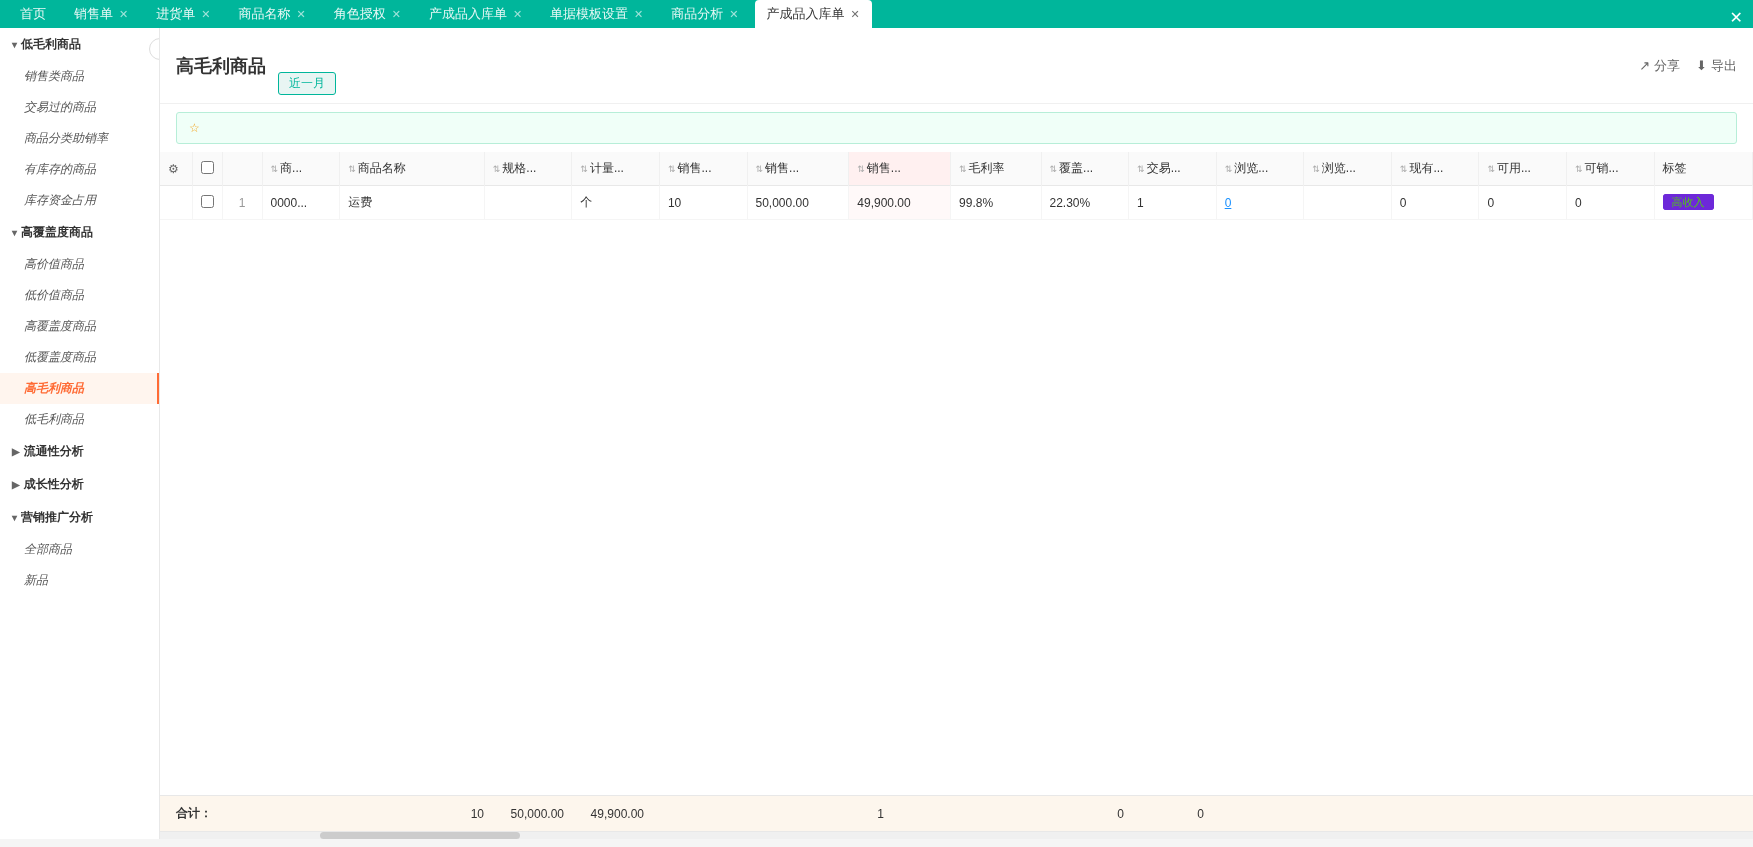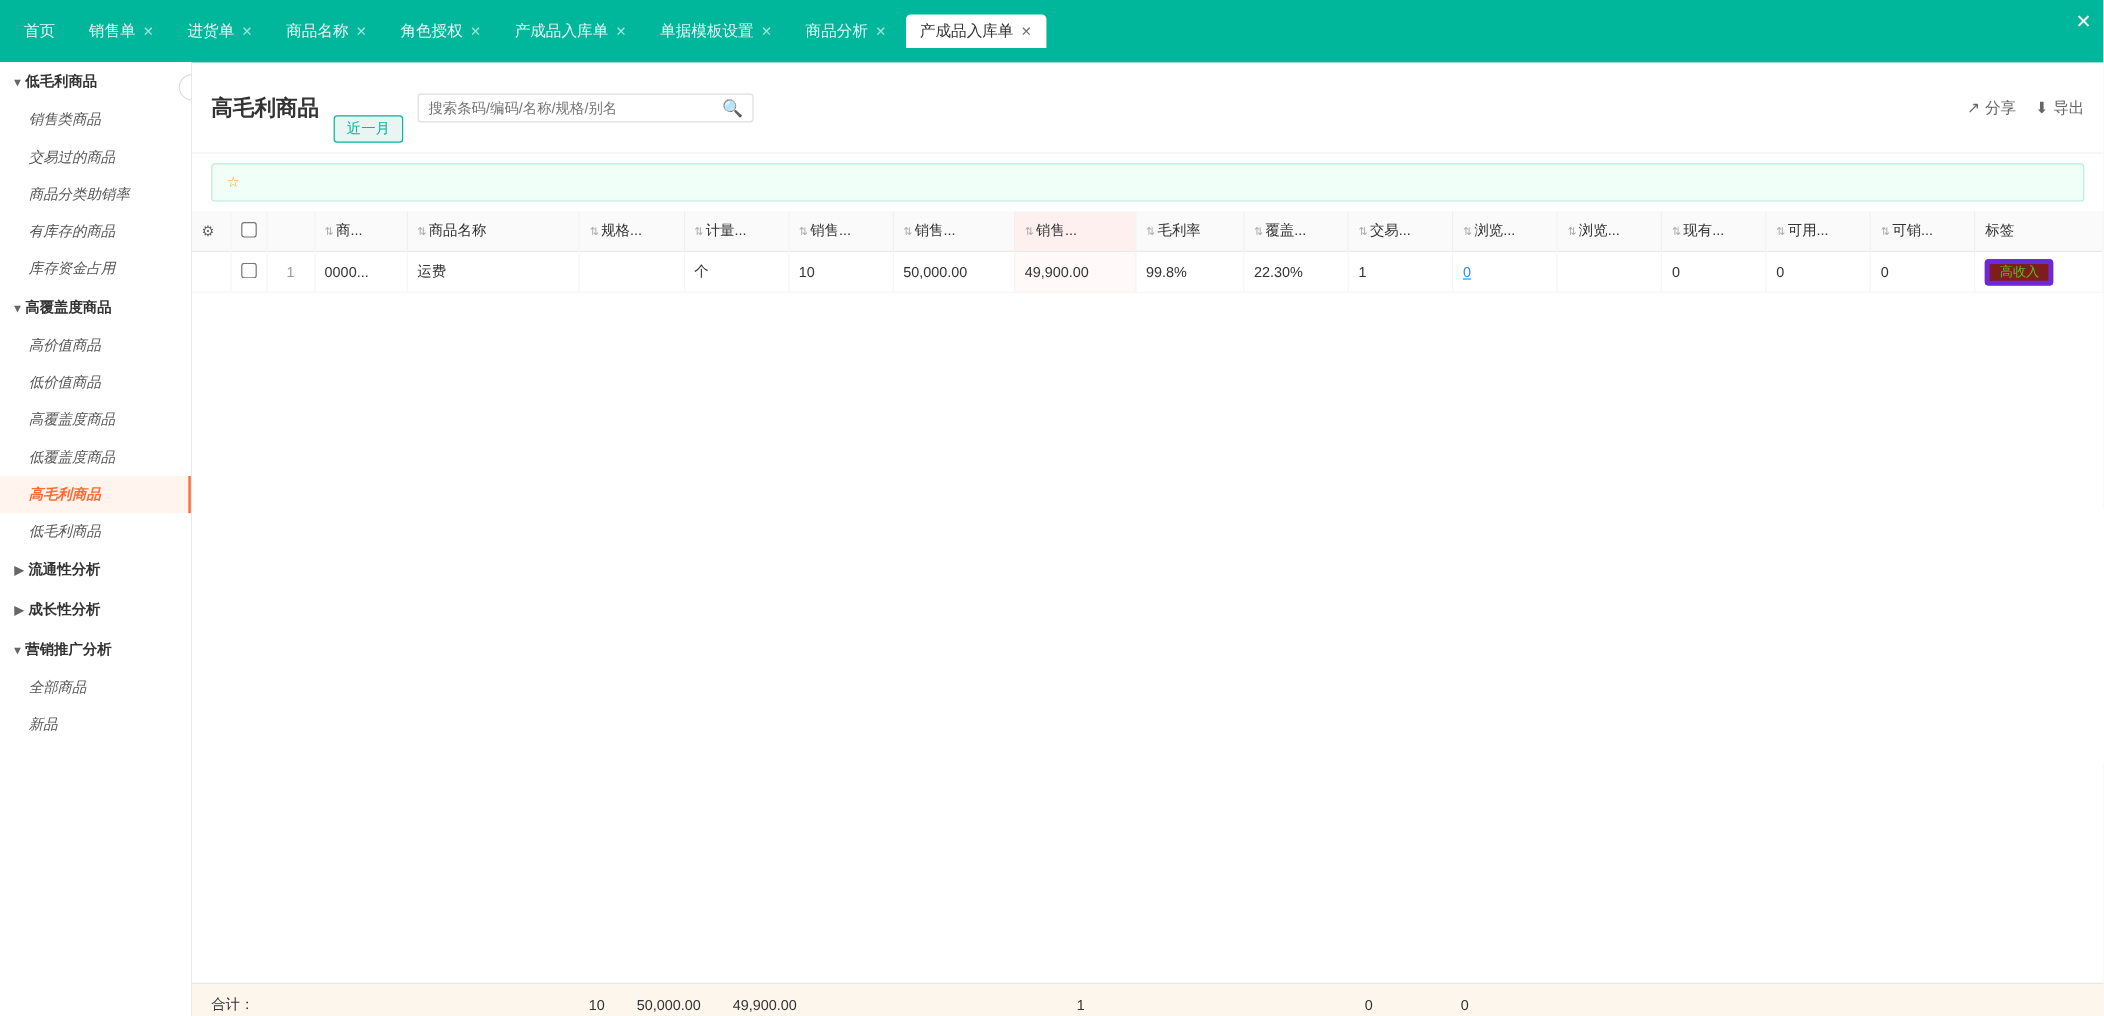--- a/index.html
+++ b/index.html
@@ -3,21 +3,21 @@
   <meta charset="utf-8">
   <style>
     * { margin: 0; padding: 0; box-sizing: border-box; }
     body { font-family: 'Microsoft YaHei', Arial, sans-serif; font-size: 12px; background: #f5f5f5; overflow: hidden; width: 1753px; height: 847px; }
 
     
     .top-nav {
       display: flex;
       align-items: center;
       background: #00b69b;
-      height: 52px;
+      height: 28px;
       padding: 0 8px;
       color: white;
       gap: 4px;
       position: relative;
     }
     .nav-tab {
       display: flex;
       align-items: center;
       padding: 0 12px;
       height: 28px;
@@ -205,41 +205,41 @@
     thead th .sort-icon { color: #aaa; font-size: 9px; }
     tbody tr {
       border-bottom: 1px solid #f5f5f5;
     }
     tbody td {
       padding: 8px 8px;
       color: #333;
       border-right: 1px solid #f5f5f5;
     }
     .tag-badge {
-      background: #7f1d1d;
+      background: #6d28d9;
       color: #52c41a;
-      border: 4px solid #6d28d9;
+      border: 1px solid #6d28d9;
       padding: 1px 8px;
       border-radius: 3px;
       font-size: 11px;
     }
     .link-style { color: #1890ff; cursor: pointer; text-decoration: underline; }
 
     
     .table-footer {
       background: #fdf6ed;
       border-top: 1px solid #e8e8e8;
       padding: 8px 16px;
       display: flex;
       align-items: center;
       min-height: 36px;
       font-size: 12px;
       color: #333;
     }
-    .footer-label { font-weight: normal; margin-right: 20px; }
+    .footer-label { font-weight: bold; }
     .footer-cells {
       display: flex;
       align-items: center;
       gap: 0;
       flex: 1;
     }
     .footer-cell {
       padding: 0 8px;
       min-width: 80px;
       text-align: right;
@@ -374,24 +374,20 @@
     <div class="sidebar-item">
       <span>新品</span>
     </div>
   </div>
 
   <div class="content-area">
 
     <div class="content-header">
       <span class="page-title">高毛利商品</span>
       <button class="period-btn">近一月</button>
-      <div class="search-box">
-        <input type="text" placeholder="搜索条码/编码/名称/规格/别名" style="">
-        <span class="search-icon">🔍</span>
-      </div>
       <div class="header-actions">
         <div class="action-btn">
           <span>↗</span>
           <span>分享</span>
         </div>
         <div class="action-btn">
           <span>⬇</span>
           <span>导出</span>
         </div>
       </div>

